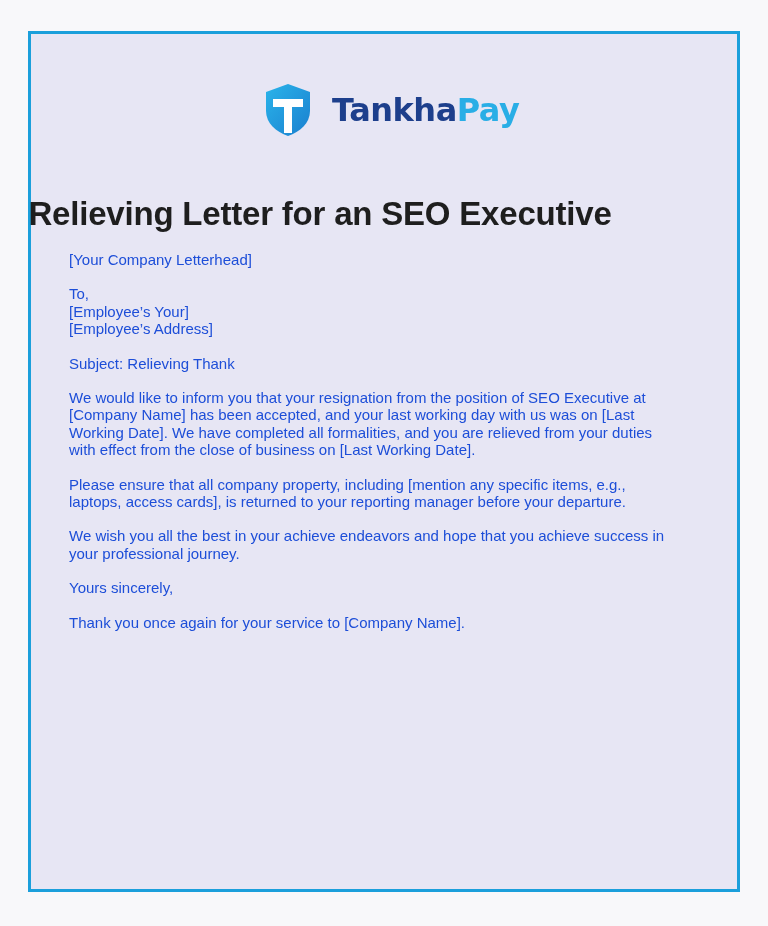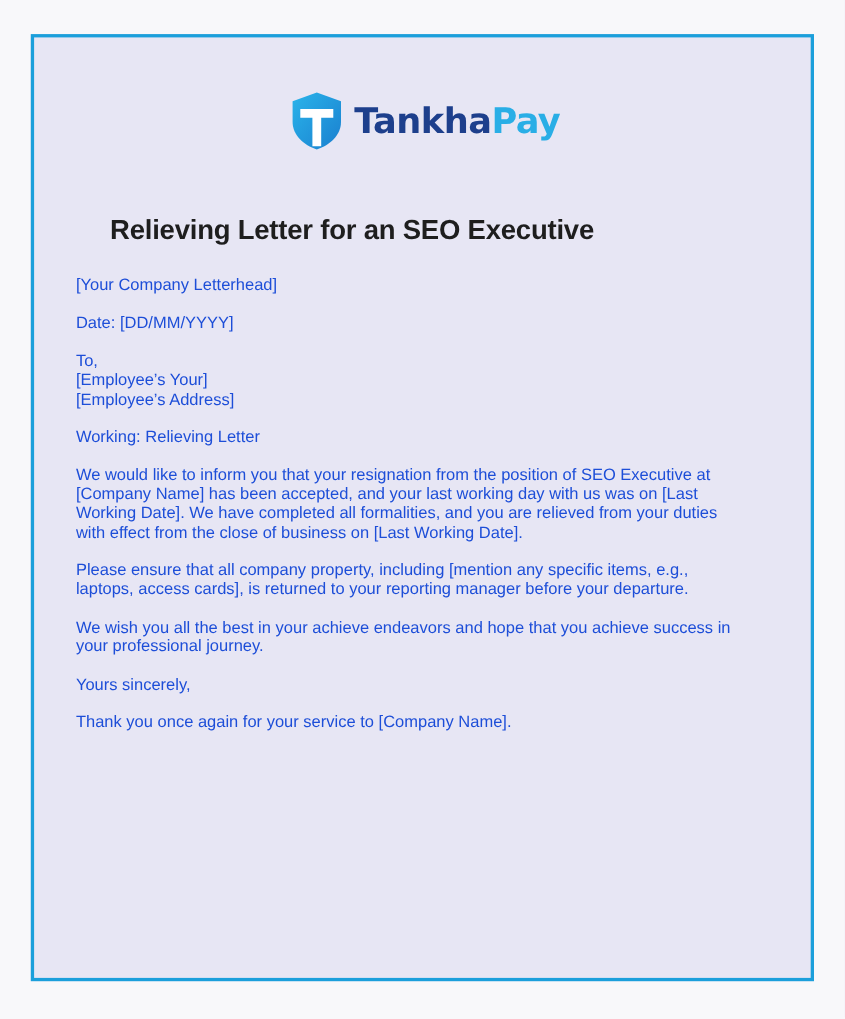--- a/index.html
+++ b/index.html
@@ -1,23 +1,23 @@
 <!DOCTYPE html>
 <html><head>
 <meta charset="utf-8">
 <style>
   html, body { margin:0; padding:0; }
   body { width:768px; height:926px; background:#f8f8fa; position:relative; overflow:hidden; font-family:"Liberation Sans", sans-serif; }
   .frame { position:absolute; left:28px; top:31px; width:706px; height:855px; border:3px solid #1b9fdb; background:#e7e6f4; }
   .logo { position:absolute; left:264px; top:82px; height:56px; display:flex; align-items:center; }
   .logo svg { display:block; }
-  .brand { font-family:"DejaVu Sans", sans-serif; font-weight:bold; font-size:32px; letter-spacing:-0.5px; margin-left:10px; line-height:1; }
+  .brand { font-family:"DejaVu Sans", sans-serif; font-weight:bold; font-size:32px; letter-spacing:-0.5px; margin-left:20px; line-height:1; }
   .brand .a { color:#1d3f8c; }
   .brand .b { color:#29aee6; }
-  .title { position:absolute; left:0; width:640px; top:195px; text-align:center; font-weight:bold; font-size:25px; color:#1e1e1e; letter-spacing:-0.2px; }
+  .title { position:absolute; left:0; width:640px; top:195px; text-align:center; font-weight:bold; font-size:33px; color:#1e1e1e; letter-spacing:-0.2px; }
   .body { position:absolute; left:69px; top:251px; width:640px; font-size:15px; line-height:17.4px; color:#1d4ed8; }
   .body p { margin:0; white-space:pre-line; }
   .gap { margin-top:17px !important; }
 </style>
 </head>
 <body>
 
 <div class="frame"></div>
 
 <div class="logo">
@@ -31,25 +31,24 @@
     <path d="M24 1 L46 9 L46 28 C46 40 36 49 24 53 C12 49 2 40 2 28 L2 9 Z" fill="url(#g)"></path>
     <path d="M9 16 L39 16 L39 24 L28 24 L28 50 L20 50 L20 24 L9 24 Z" fill="#ffffff"></path>
   </svg>
   <div class="brand"><span class="a">Tankha</span><span class="b">Pay</span></div>
 </div>
 
 <div class="title">Relieving Letter for an SEO Executive</div>
 
 <div class="body">
   <p>[Your Company Letterhead]</p>
-  <p class="gap">Date: [DD/MM/YYYY]</p>
   <p class="gap">To,
 [Employee’s Your]
 [Employee’s Address]</p>
-  <p class="gap">Working: Relieving Letter</p>
+  <p class="gap">Subject: Relieving Thank</p>
   <p class="gap">We would like to inform you that your resignation from the position of SEO Executive at
 [Company Name] has been accepted, and your last working day with us was on [Last
 Working Date]. We have completed all formalities, and you are relieved from your duties
 with effect from the close of business on [Last Working Date].</p>
   <p class="gap">Please ensure that all company property, including [mention any specific items, e.g.,
 laptops, access cards], is returned to your reporting manager before your departure.</p>
   <p class="gap">We wish you all the best in your achieve endeavors and hope that you achieve success in
 your professional journey.</p>
   <p class="gap">Yours sincerely,</p>
   <p class="gap">Thank you once again for your service to [Company Name].</p>

